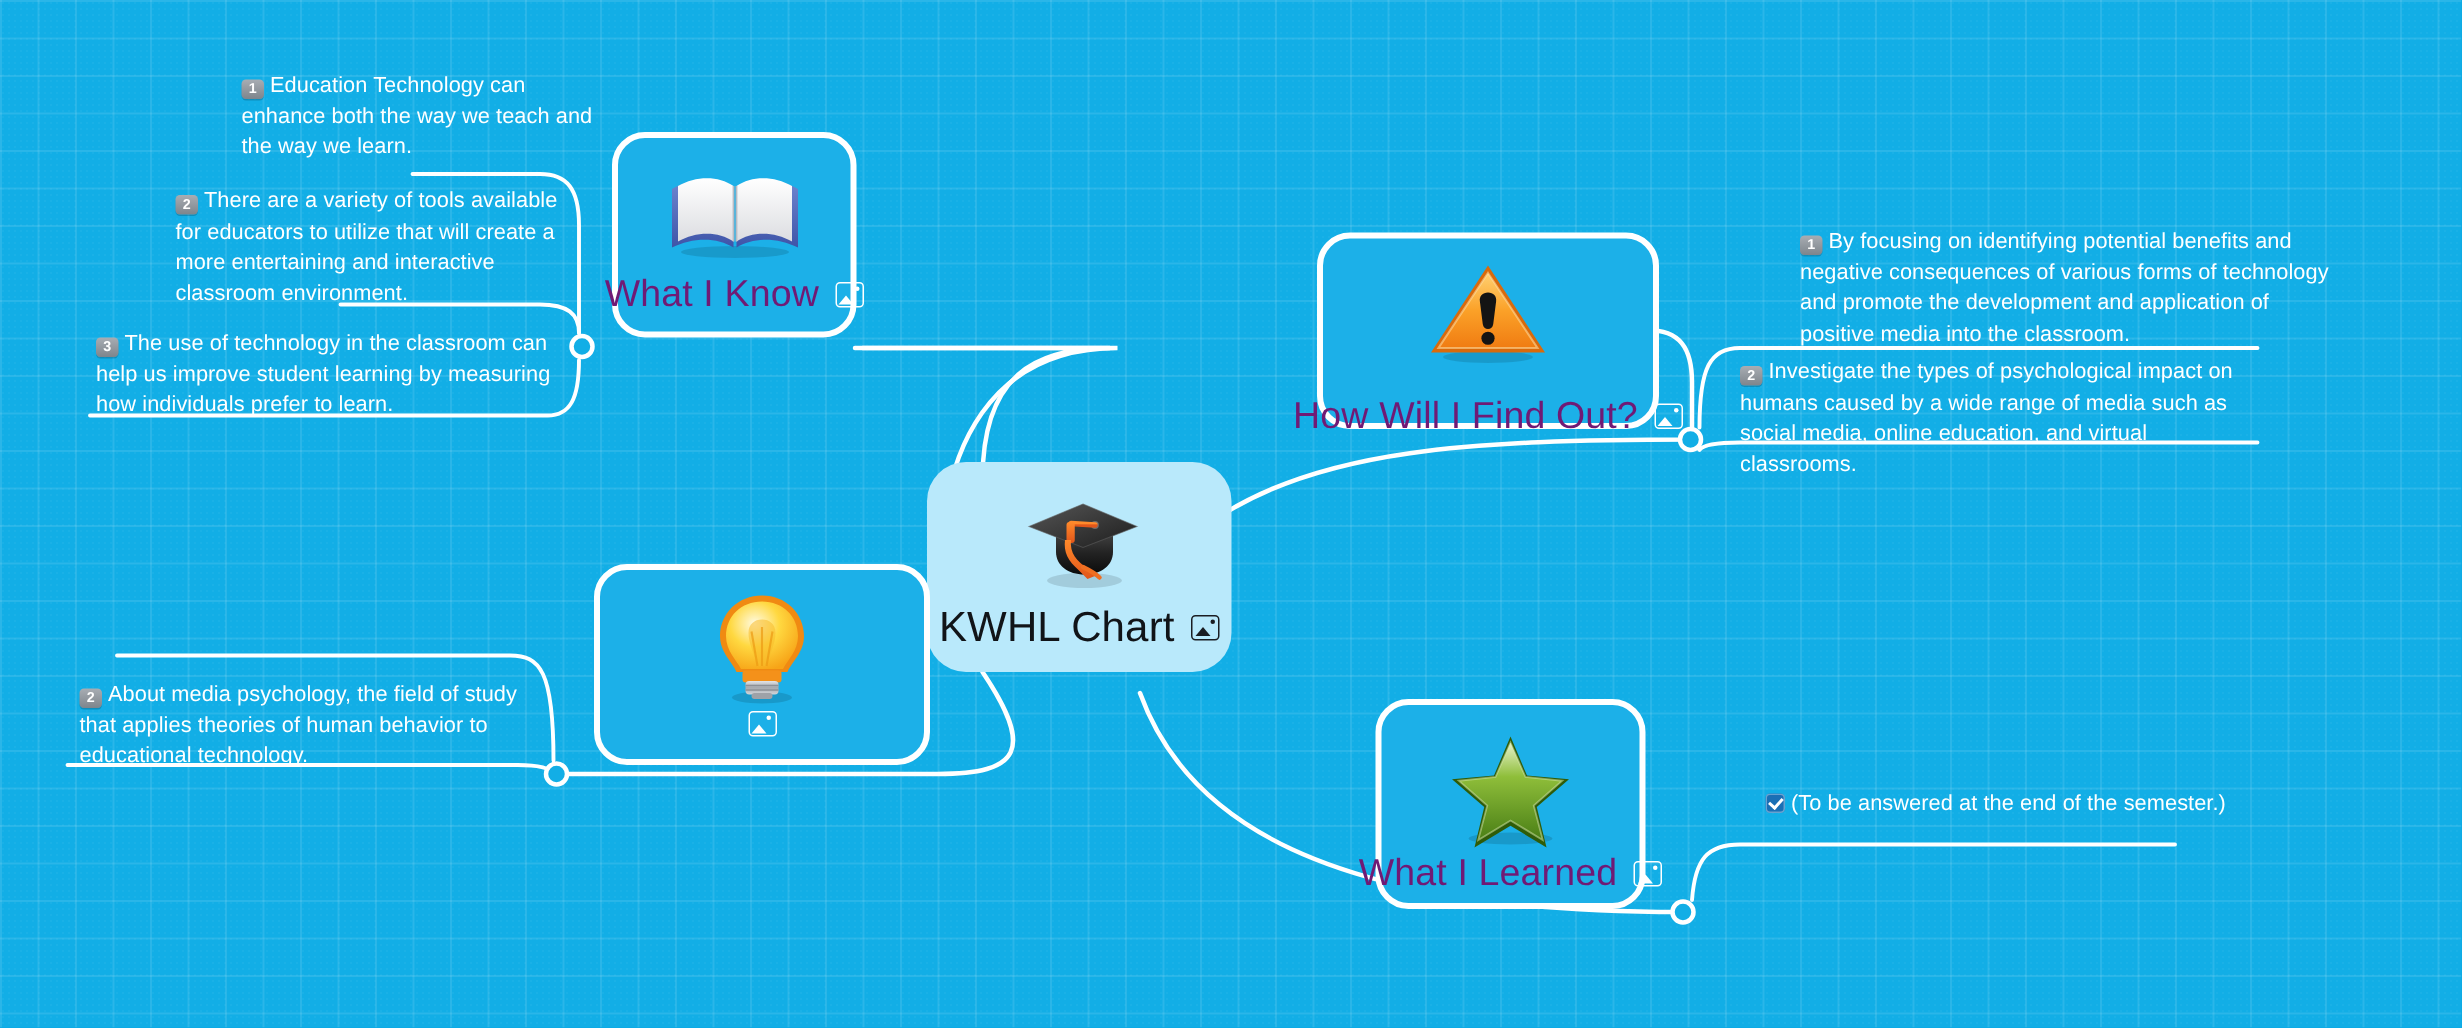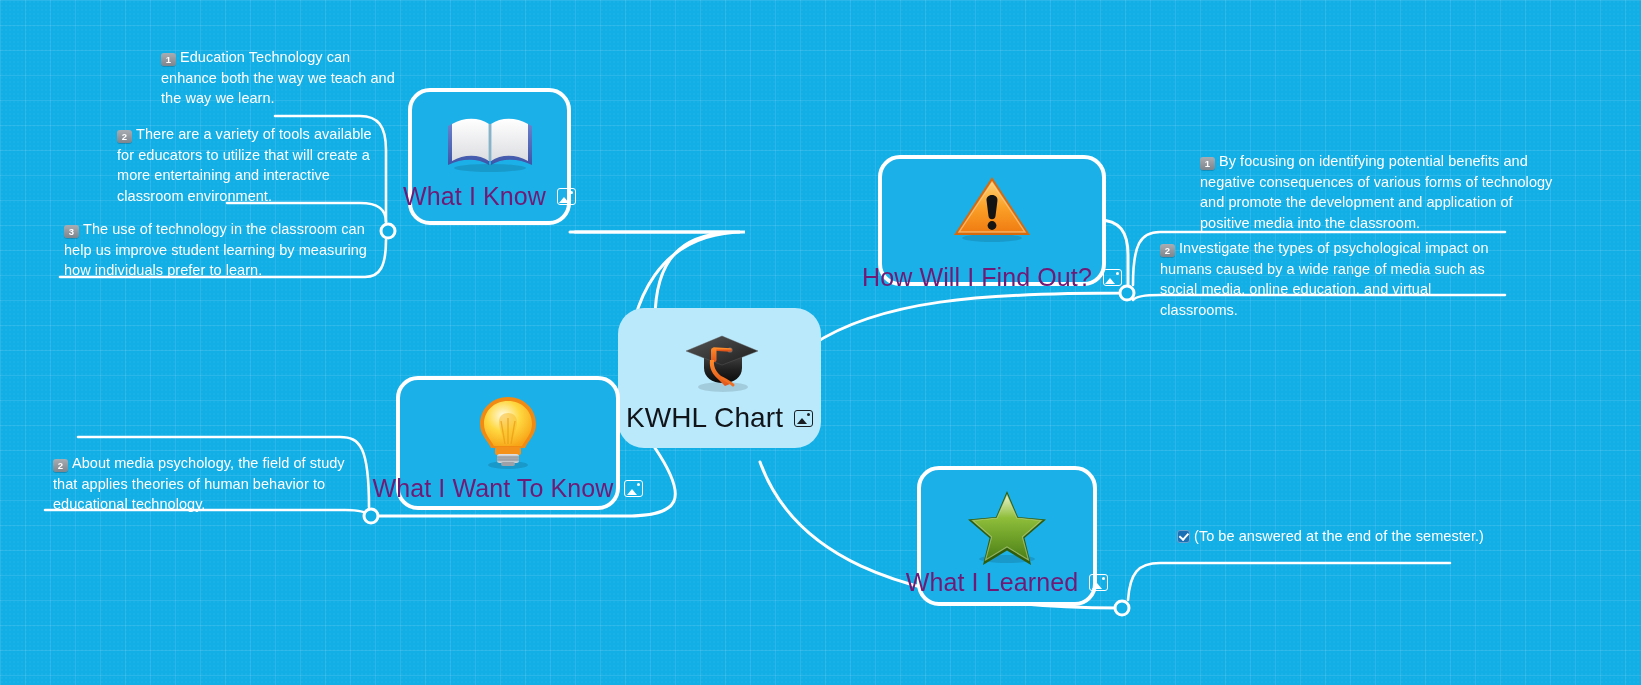--- a/index.html
+++ b/index.html
@@ -299,21 +299,20 @@
         <path d="M37 7 C23 7 13 17 13 30 C13 40 20 46 23 52 L51 52 C54 46 61 40 61 30 C61 17 51 7 37 7 Z" fill="url(#bulb)"></path>
         <path d="M28 28 C28 22 32 19 37 19 C42 19 46 22 46 28 C46 35 42 42 40 50 L34 50 C32 42 28 35 28 28 Z" fill="#f7bb2c" opacity="0.55"></path>
         <path d="M37 24 L37 50 M30 27 L34 50 M44 27 L40 50" stroke="#ec9a12" stroke-width="1.4" opacity="0.7" fill="none"></path>
         <rect x="24" y="53" width="26" height="8" rx="2" fill="#f4911a"></rect>
         <rect x="26" y="60" width="22" height="9" rx="2.5" fill="url(#base)"></rect>
         <path d="M26 63 H48 M26 66 H48" stroke="#8d9197" stroke-width="1.1"></path>
         <rect x="30" y="68" width="14" height="4" rx="2" fill="#9ea2a8"></rect>
       </svg>
     </div>
     <div class="node-label-row" style="margin-top:4px;">
-      <span class="node-label">What I Want To Know</span>
       <span class="img-badge"></span>
     </div>
   </div>
 
   <div class="node branch" style="left:917px; top:466px; width:180px; height:140px;">
     <div class="node-icon" style="margin-top:4px;">
       <svg class="emoji-svg" width="82" height="78" viewBox="0 0 82 78" xmlns="http://www.w3.org/2000/svg">
         <defs>
           <linearGradient id="star" x1="0" y1="0" x2="0" y2="1">
             <stop offset="0" stop-color="#e8f3cd"></stop>

